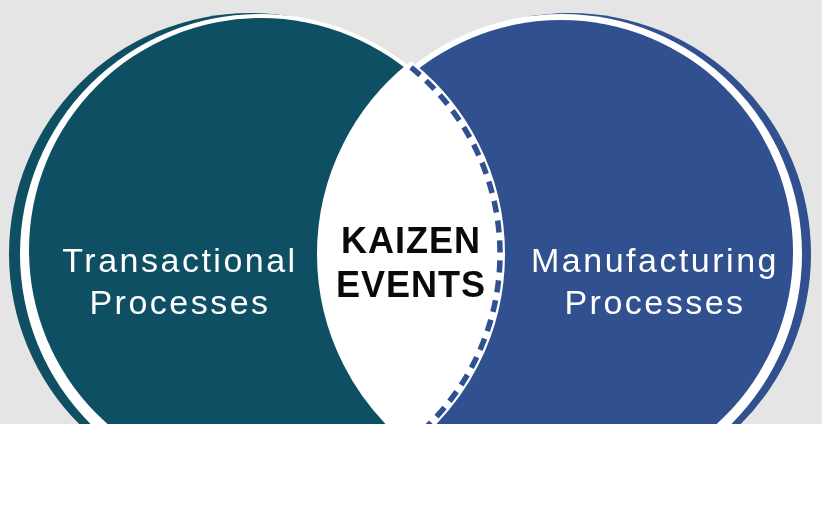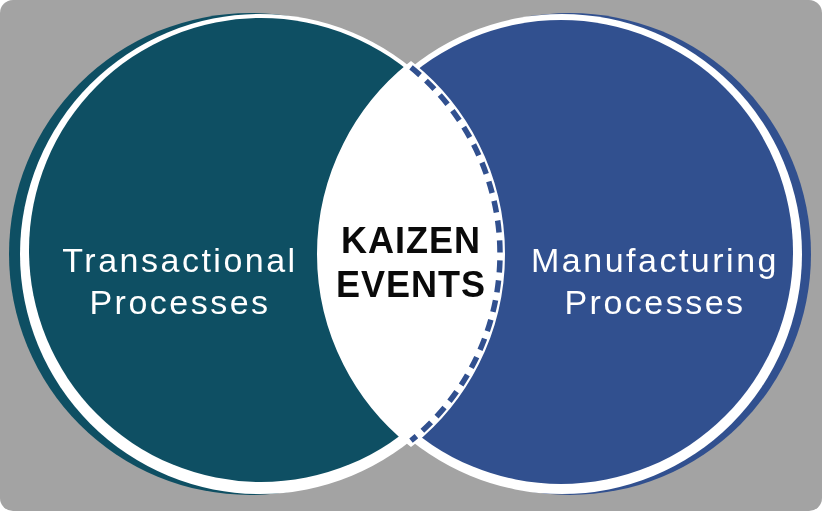--- a/index.html
+++ b/index.html
@@ -1,23 +1,22 @@
 <!DOCTYPE html>
 <html><head>
 <meta charset="utf-8">
 <style>
   html, body { margin: 0; padding: 0; background: #ffffff; }
   .stage {
     position: relative;
     width: 822px;
-    height: 511px;
-    background: #a3a3a3;
+    height: 424px;
+    background: #e5e5e5;
     overflow: hidden;
     font-family: "Liberation Sans", sans-serif;
-    border-radius: 13px;
   }
   svg { display: block; }
   .circle-label {
     font-family: "Liberation Sans", sans-serif;
     font-size: 34px;
     font-weight: 400;
     letter-spacing: 2.5px;
     text-anchor: middle;
   }
   .kaizen-label {

